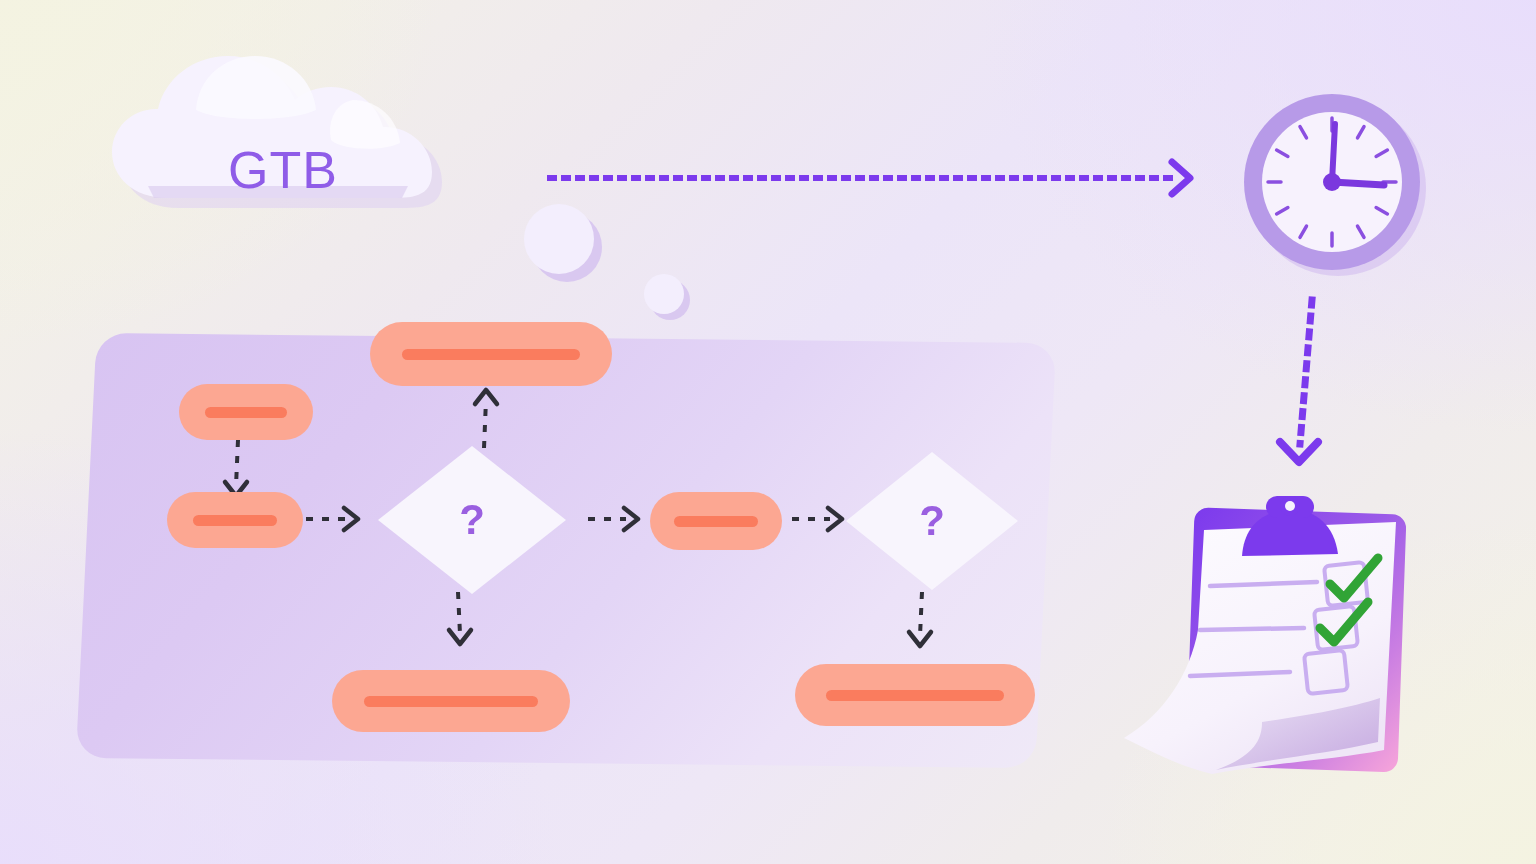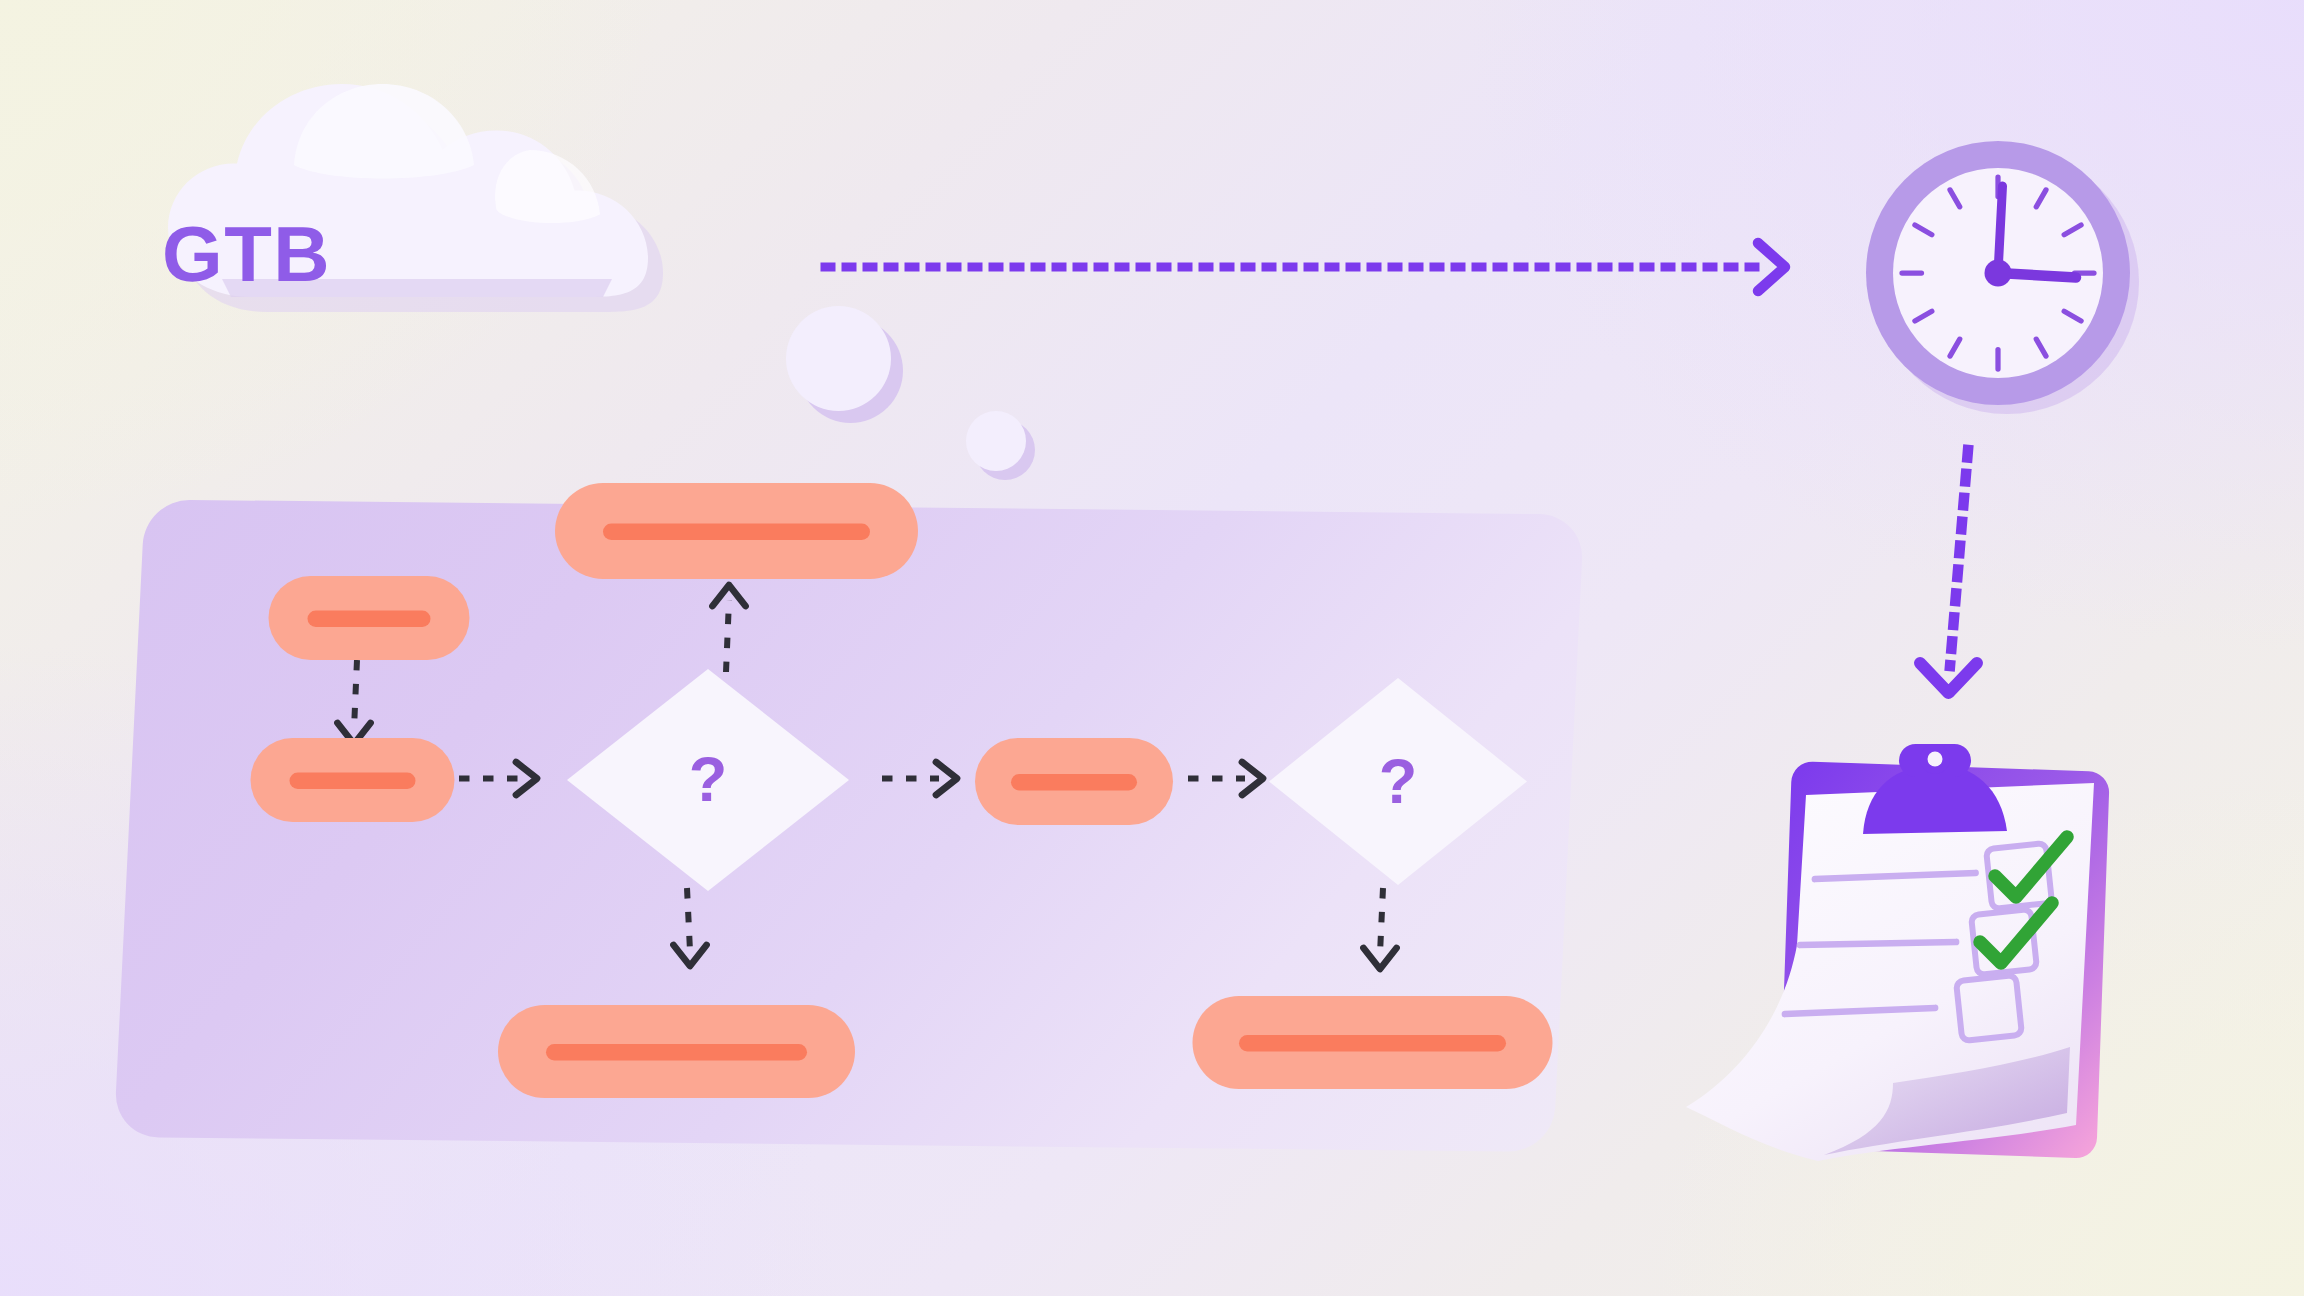--- a/index.html
+++ b/index.html
@@ -48,23 +48,23 @@
     top: 48px;
     width: 400px;
     height: 210px;
   }
   #cloud-group svg { display: block; }
   #cloud-label {
     position: absolute;
     left: 0;
     top: 92px;
     width: 350px;
-    text-align: left;
+    text-align: center;
     font-size: 52px;
-    font-weight: 700;
+    font-weight: 400;
     letter-spacing: 1px;
     color: #8f5ce8;
     user-select: none;
   }
 
   
   .bubble {
     position: absolute;
     border-radius: 50%;
     background: #f3eefd;

